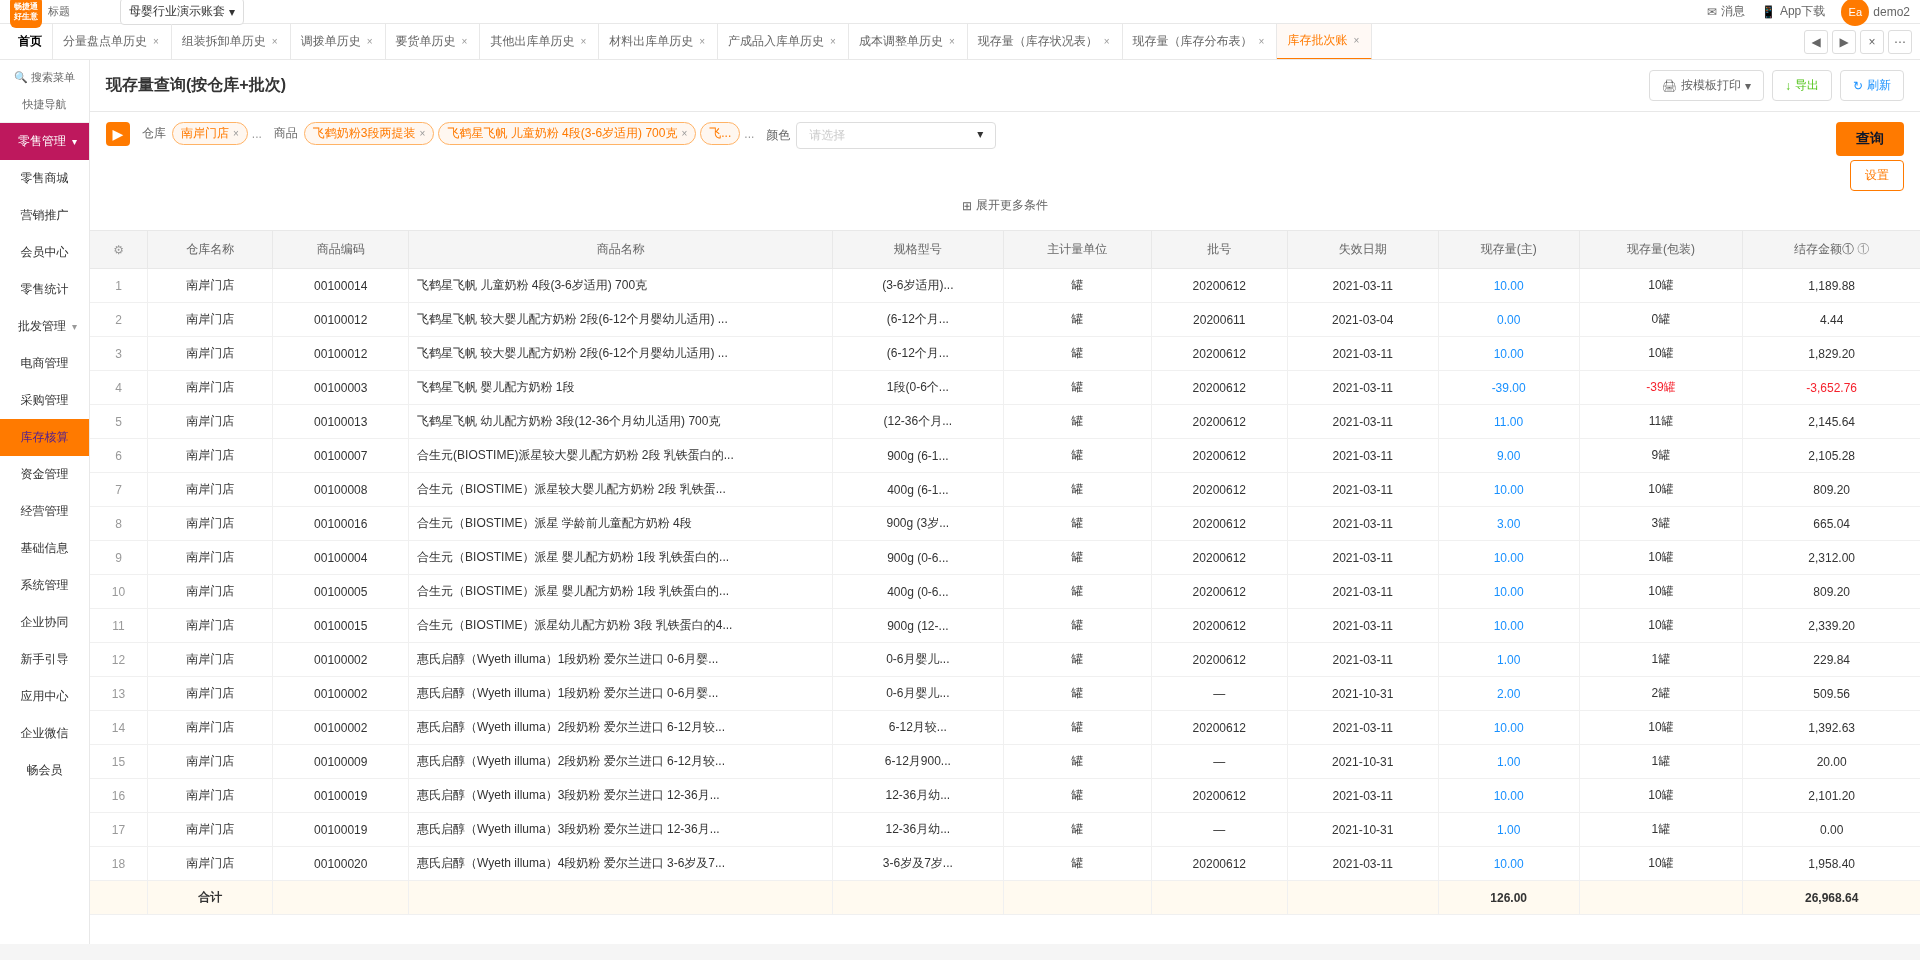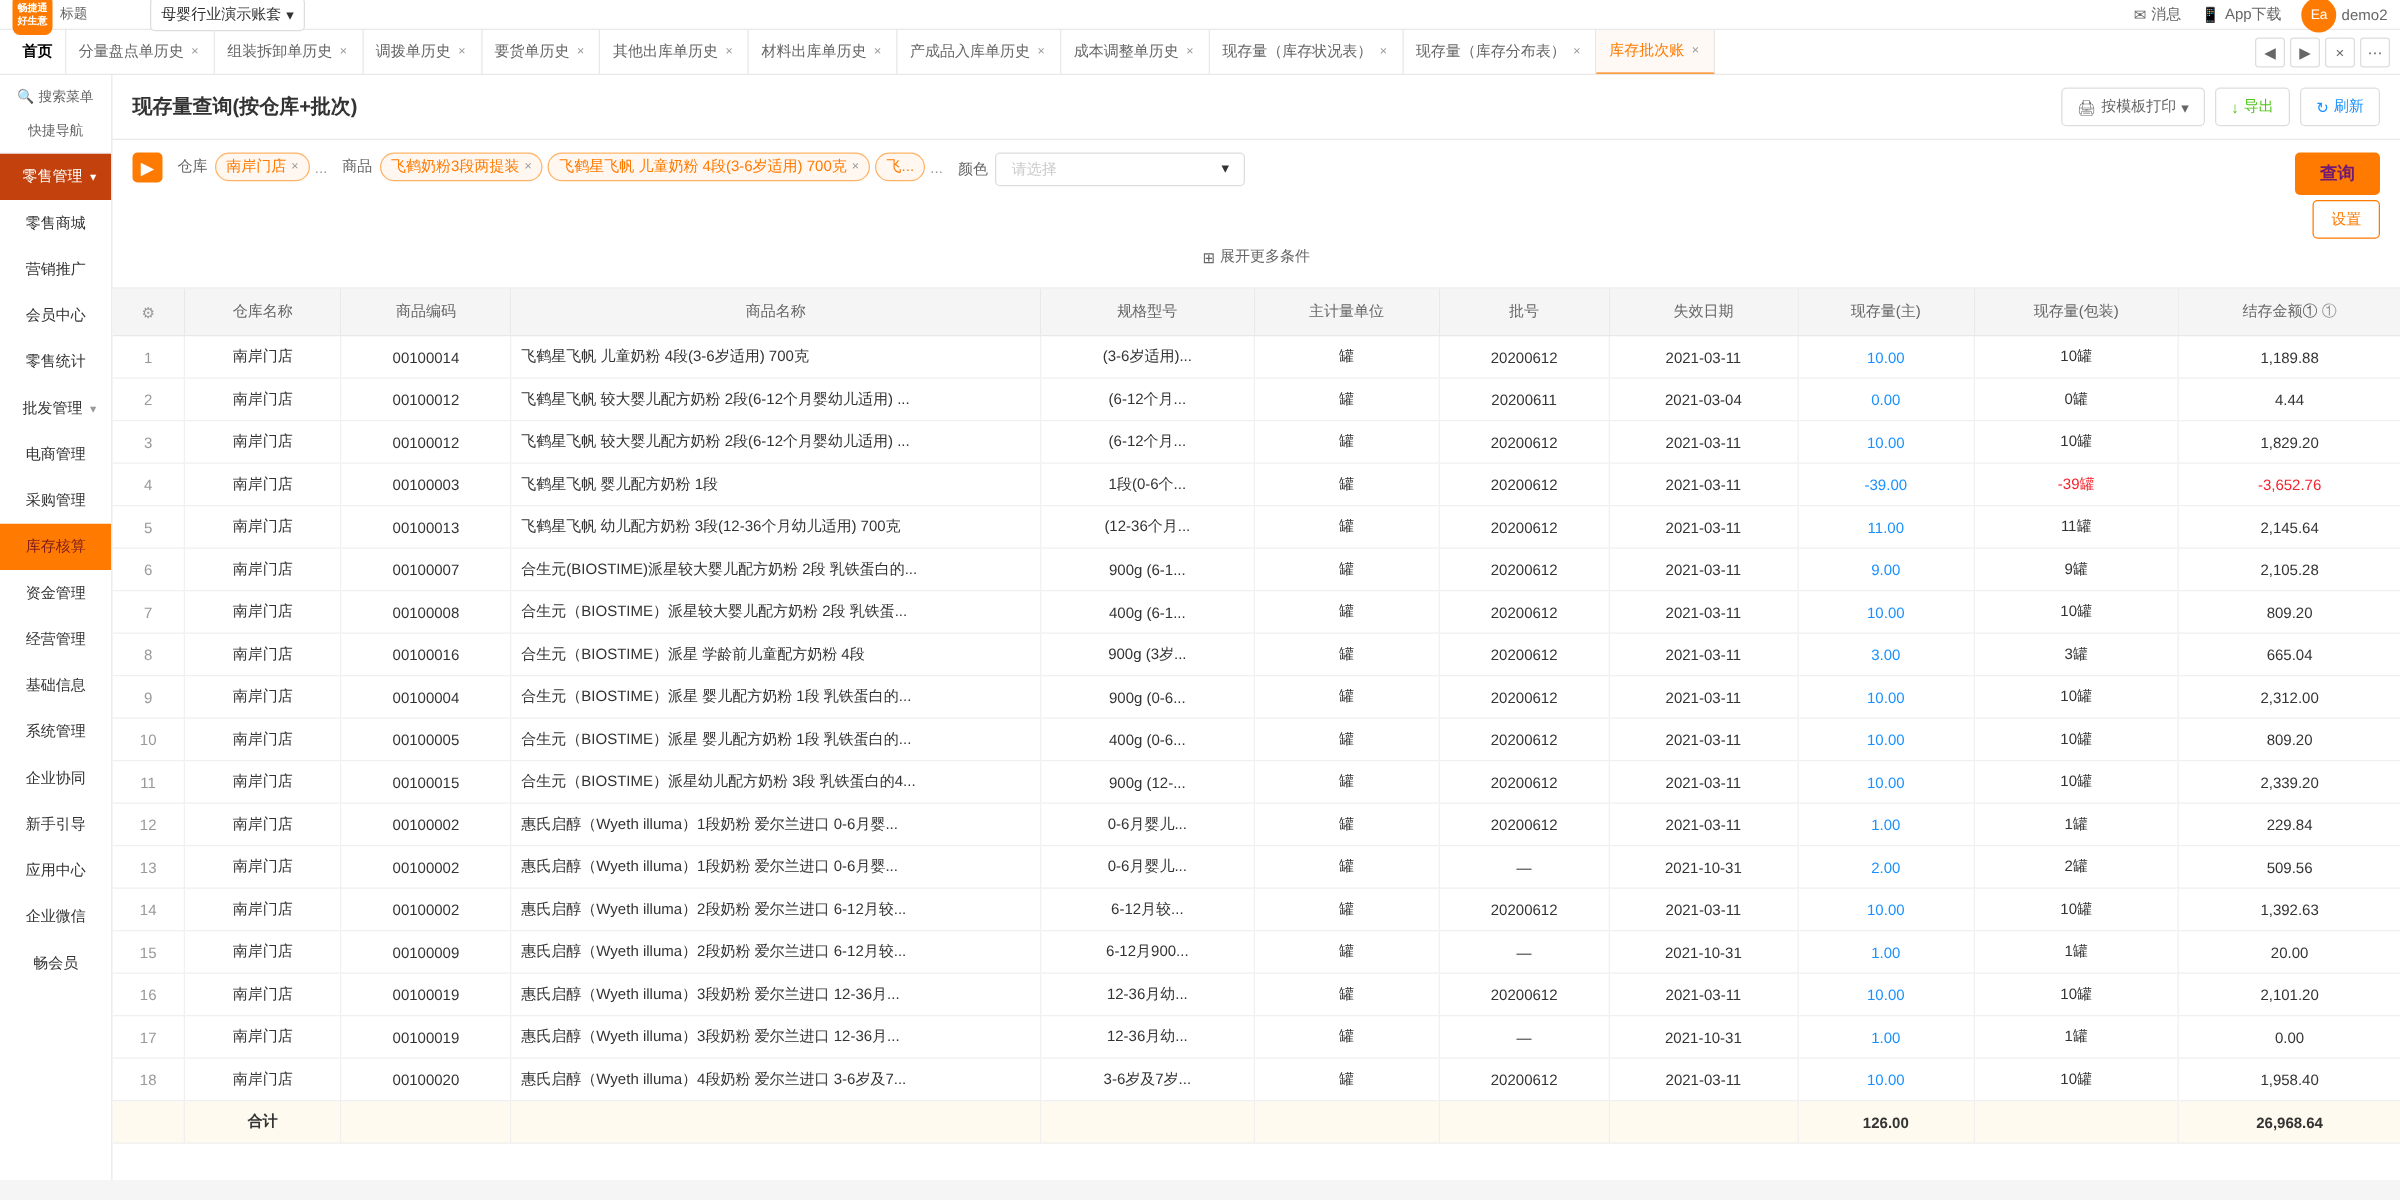--- a/index.html
+++ b/index.html
@@ -42,21 +42,21 @@
     .main-layout { display: flex; height: calc(960px - 40px - 36px); }
 
     
     .sidebar { width: 90px; background: #fff; border-right: 1px solid #e8e8e8; display: flex; flex-direction: column; flex-shrink: 0; overflow-y: auto; }
     .sidebar-nav { padding: 4px 0; border-bottom: 1px solid #f0f0f0; }
     .sidebar-nav-item { padding: 6px 8px; font-size: 11px; color: #666; cursor: pointer; text-align: center; }
     .sidebar-menu-item {
       display: flex; align-items: center; justify-content: space-between;
       padding: 10px 12px; font-size: 12px; color: #333; cursor: pointer;
     }
-    .sidebar-menu-item.active { background: #c2410c; color: #fff; }
+    .sidebar-menu-item.active { background: #be185d; color: #fff; }
     .sidebar-menu-item.active .menu-arrow { color: #fff; }
     .menu-arrow { font-size: 10px; color: #999; }
     .menu-label { text-align: center; flex: 1; }
 
     
     .content-area { flex: 1; display: flex; flex-direction: column; overflow: hidden; }
 
     
     .page-header {
       display: flex; align-items: center; justify-content: space-between;
@@ -90,21 +90,21 @@
     tbody td { padding: 8px 8px; text-align: center; border-right: 1px solid #f0f0f0; color: #333; white-space: nowrap; }
     tbody td:last-child { border-right: none; }
     tbody td.left { text-align: left; }
     tbody td.product-name { text-align: left; max-width: 220px; overflow: hidden; text-overflow: ellipsis; }
     .text-red { color: #f5222d; }
     .text-link { color: #1890ff; cursor: pointer; }
     .row-num { color: #999; }
     .settings-icon { color: #999; cursor: pointer; }
 
     
-    .btn-orange { background: #ff7a00; color: #701a75; border: none; padding: 8px 20px; border-radius: 4px; cursor: pointer; font-size: 14px; font-weight: bold; }
+    .btn-orange { background: #ff7a00; color: #0f172a; border: none; padding: 8px 20px; border-radius: 4px; cursor: pointer; font-size: 14px; font-weight: bold; }
     .btn-settings { background: #fff; color: #ff7a00; border: 1px solid #ff7a00; padding: 6px 14px; border-radius: 4px; cursor: pointer; font-size: 12px; }
 
     .filter-actions { display: flex; flex-direction: column; gap: 4px; align-items: flex-end; margin-left: auto; }
 
     
     .expand-btn {
       display: inline-flex; align-items: center; justify-content: center;
       width: 24px; height: 24px; background: #ff7a00; color: #fff;
       border: none; border-radius: 4px; cursor: pointer; font-size: 14px;
     }
@@ -232,21 +232,21 @@
     <div class="sidebar-menu-item">
       <span class="menu-label">批发管理</span>
       <span class="menu-arrow">▾</span>
     </div>
     <div class="sidebar-menu-item">
       <span class="menu-label">电商管理</span>
     </div>
     <div class="sidebar-menu-item">
       <span class="menu-label">采购管理</span>
     </div>
-    <div class="sidebar-menu-item" style="background:#ff7a00; color:#7f1d1d;justify-content:center;">
+    <div class="sidebar-menu-item" style="background:#ff7a00; color:#4c1d95;justify-content:center;">
       <span class="menu-label">库存核算</span>
     </div>
     <div class="sidebar-menu-item">
       <span class="menu-label">资金管理</span>
     </div>
     <div class="sidebar-menu-item">
       <span class="menu-label">经营管理</span>
     </div>
     <div class="sidebar-menu-item">
       <span class="menu-label">基础信息</span>

